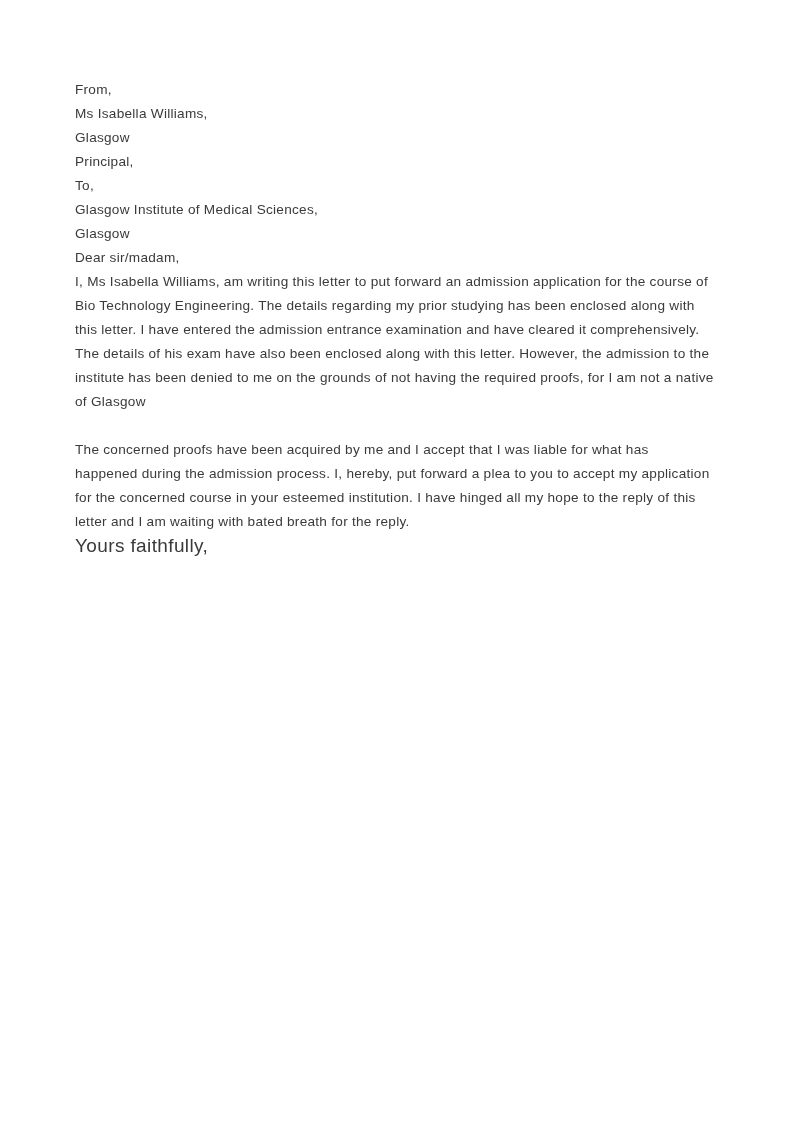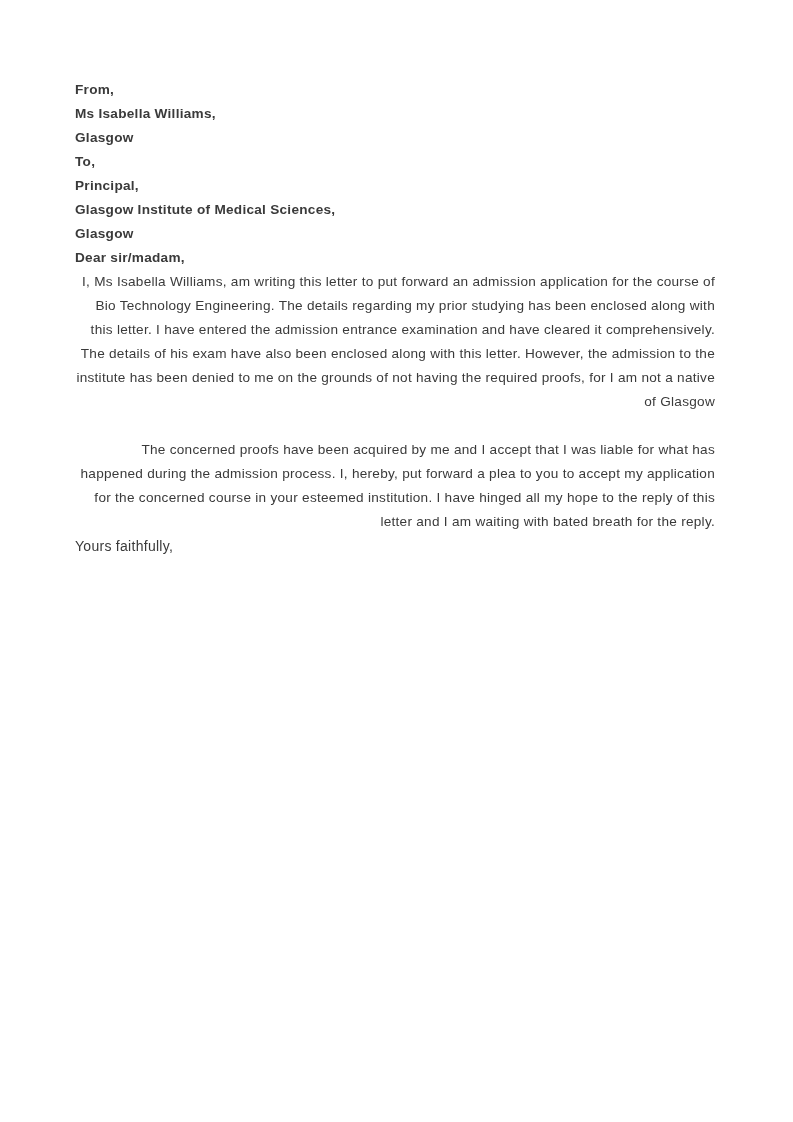--- a/index.html
+++ b/index.html
@@ -32,64 +32,63 @@
     width: 640px;
   }
 
   
   .addr-line {
     font-size: 13.6px;
     line-height: 24px;
     color: #3a3a3a;
     letter-spacing: 0.02em;
     white-space: pre;
-    font-weight: bold;
   }
 
   
   .para {
     font-size: 13.6px;
     line-height: 24px;
     color: #3a3a3a;
     letter-spacing: 0.02em;
-    text-align: right;
+    text-align: left;
     margin: 0;
   }
 
   
   .blank-line {
     height: 24px;
     line-height: 24px;
     font-size: 13.6px;
   }
 
   .closing-line {
-    font-size: 14px;
+    font-size: 19px;
     line-height: 24px;
     color: #3a3a3a;
     letter-spacing: 0.02em;
     white-space: pre;
   }
 </style>
 </head>
 <body>
 
 <div id="page">
 
   <div id="letter-body">
 
     <div>
       <div class="addr-line">From,</div>
       <div class="addr-line">Ms Isabella Williams,</div>
       <div class="addr-line">Glasgow</div>
     </div>
 
     <div>
+      <div class="addr-line">Principal,</div>
       <div class="addr-line">To,</div>
-      <div class="addr-line">Principal,</div>
       <div class="addr-line">Glasgow Institute of Medical Sciences,</div>
       <div class="addr-line">Glasgow</div>
     </div>
 
     <div class="addr-line">Dear sir/madam,</div>
 
     <p class="para">I, Ms Isabella Williams, am writing this letter to put forward an admission application for the course of Bio Technology Engineering.  The details regarding my prior studying has been enclosed along with this letter. I have entered the admission entrance examination and have cleared it comprehensively. The details of his exam have also been enclosed along with this letter. However, the admission to the institute has been denied to me on the grounds of not having the required proofs, for I am not a native of Glasgow</p>
 
     <div class="blank-line">&nbsp;</div>
 

